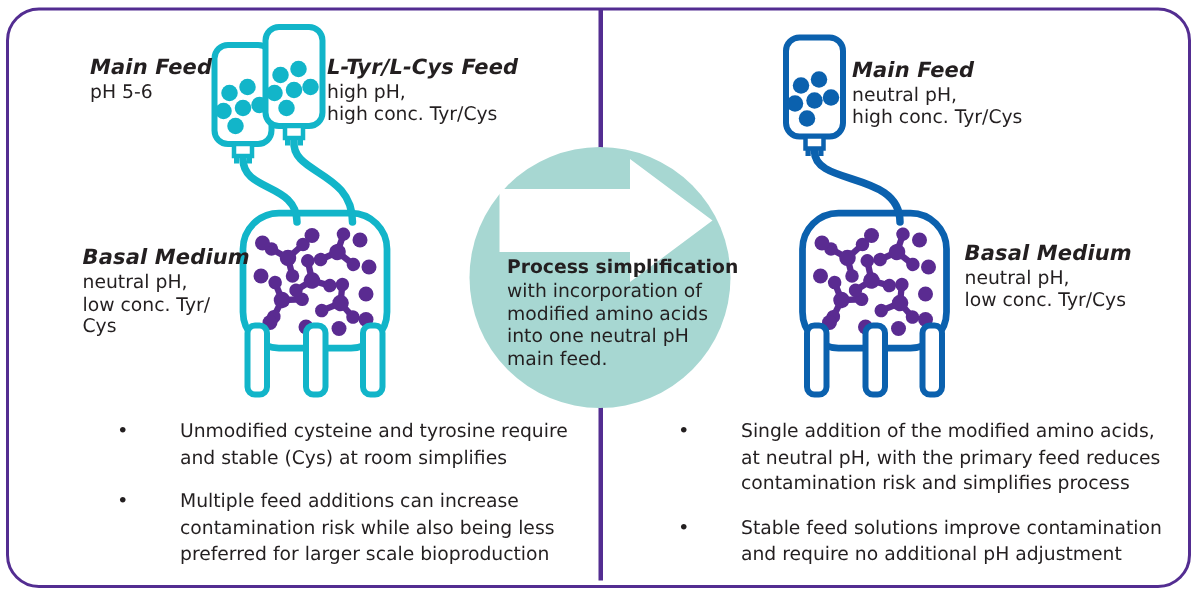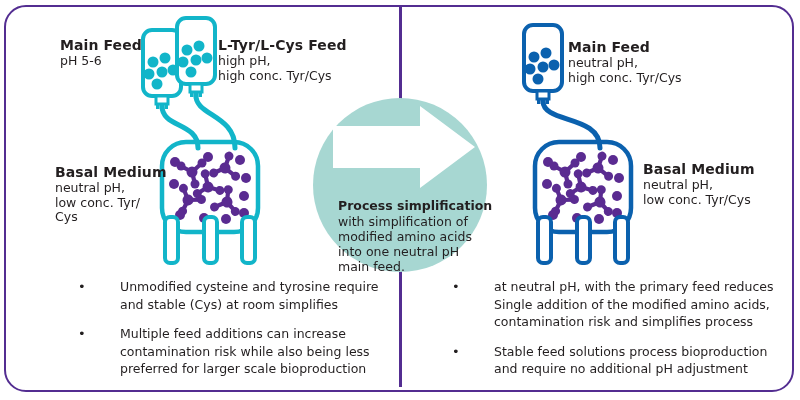--- a/index.html
+++ b/index.html
@@ -9,32 +9,32 @@
   }
   .frame{
     position:absolute;left:4px;top:5px;width:786px;height:383px;
     border:2.5px solid var(--frame,#532d91);border-radius:22px;z-index:1;background:transparent;
   }
   .divider{
     position:absolute;left:399px;top:6px;width:2.5px;height:381px;
     background:var(--frame,#532d91);z-index:1;
   }
   .label{position:absolute;z-index:4;}
-  .label .t{font-weight:bold;font-size:14px;line-height:18px;letter-spacing:.1px;white-space:nowrap;}
+  .label .t{font-weight:bold;font-size:14px;line-height:18px;letter-spacing:.1px;white-space:nowrap;font-style:italic;}
   .label .l{font-size:12.5px;line-height:14.5px;white-space:nowrap;}
   .apparatus{position:absolute;top:12px;z-index:2;}
   .app-left{left:135px;color:var(--teal,#12b5c9);}
   .app-right{left:500px;color:var(--blue,#0b61ae);}
   .molecules{color:var(--purple,#5a2b91);}
   .circle{
     position:absolute;left:313px;top:98px;width:174px;height:174px;border-radius:50%;
     background:var(--circle,#a7d7d2);z-index:3;
   }
   .circle svg{position:absolute;left:0;top:0;}
-  .circle .txt{position:absolute;left:25px;top:72px;margin-top:28px;}
+  .circle .txt{position:absolute;left:25px;top:72px;}
   .circle .t{font-size:12.5px;font-weight:bold;line-height:16px;white-space:nowrap;}
   .circle .l{font-size:12.5px;line-height:15px;white-space:nowrap;}
   .bullets{position:absolute;top:278px;z-index:4;font-size:12.5px;}
   .bullets-left{left:78px;}
   .bullets-right{left:452px;}
   .bullet{display:flex;margin-bottom:12px;gap:26px;}
   .bullet .mark{width:16px;flex:0 0 16px;line-height:17.5px;}
   .bullet .mark::before{content:"\2022";font-size:13px;}
   .bullet .line{line-height:17.5px;white-space:nowrap;}
 </style>
@@ -143,21 +143,21 @@
       </div>
     </div>
   </div>
 
   <div class="circle">
     <svg width="174" height="174" viewBox="0 0 174 174">
       <polygon points="20,28 107,28 107,8 162,49 107,90 107,70 20,70" fill="#ffffff"></polygon>
     </svg>
     <div class="txt">
       <div class="t">Process simplification</div>
-      <div class="l">with simplification of</div>
+      <div class="l">with incorporation of</div>
       <div class="l">modified amino acids</div>
       <div class="l">into one neutral pH</div>
       <div class="l">main feed.</div>
     </div>
   </div>
 
   <div class="label" style="left:568px;top:38px;">
     <div class="t">Main Feed</div>
     <div class="l">neutral pH,</div>
     <div class="l">high conc. Tyr/Cys</div>
@@ -222,26 +222,26 @@
       <rect x="38" y="205" width="13" height="46" rx="5" fill="#fff" stroke="currentColor" stroke-width="4"></rect>
       <rect x="77" y="205" width="13" height="46" rx="5" fill="#fff" stroke="currentColor" stroke-width="4"></rect>
       <rect x="115" y="205" width="13" height="46" rx="5" fill="#fff" stroke="currentColor" stroke-width="4"></rect>
     </g>
   </svg>
 
   <div class="bullets bullets-right">
     <div class="bullet">
       <span class="mark"></span>
       <div>
+        <div class="line">Single addition of the modified amino acids,</div>
         <div class="line">at neutral pH, with the primary feed reduces</div>
-        <div class="line">Single addition of the modified amino acids,</div>
         <div class="line">contamination risk and simplifies process</div>
       </div>
     </div>
     <div class="bullet">
       <span class="mark"></span>
       <div>
-        <div class="line">Stable feed solutions process bioproduction</div>
+        <div class="line">Stable feed solutions improve contamination</div>
         <div class="line">and require no additional pH adjustment</div>
       </div>
     </div>
   </div>
 </div>
 
 </body></html>

